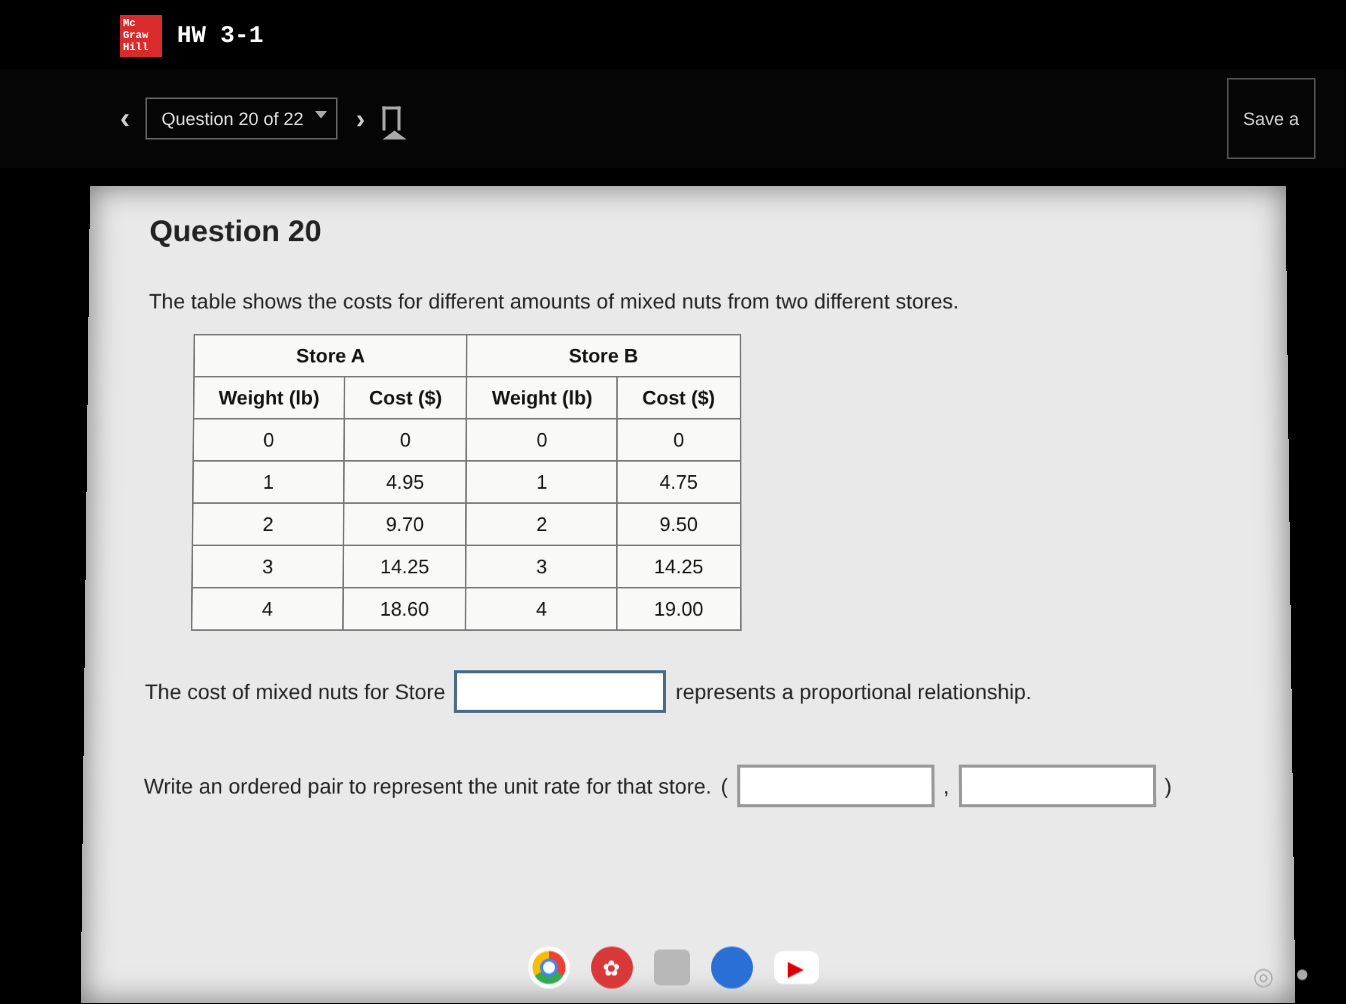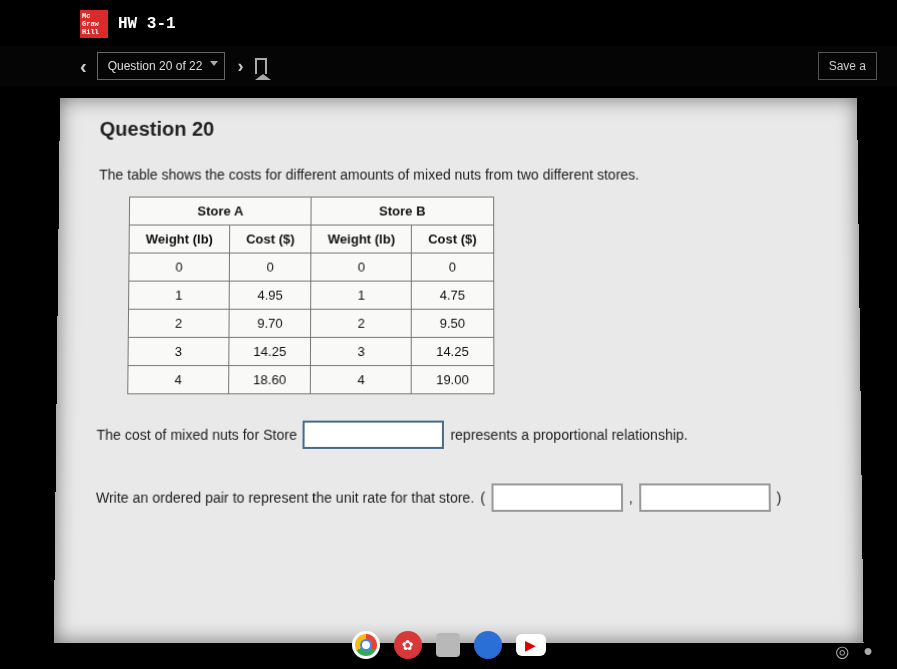--- a/index.html
+++ b/index.html
@@ -80,21 +80,21 @@
       border-left: 8px solid transparent;
       border-right: 8px solid transparent;
       border-top: 6px solid #aaa;
       transform: scaleY(-1);
       width: 0;
     }
     .save-btn {
       margin-left: auto;
       border: 1px solid #555;
       color: #ccc;
-      padding: 6px 10px;
+      padding: 19px 10px;
       font-size: 12px;
       cursor: pointer;
     }
     .page {
       background: #e8e9e8;
       margin: 12px 40px 0 60px;
       padding: 20px 40px 40px 40px;
       height: 540px;
       transform: rotateX(2deg);
       transform-origin: top center;

